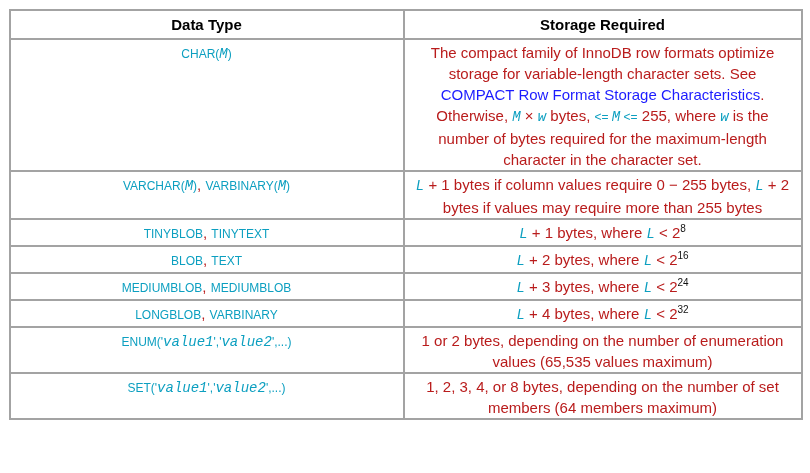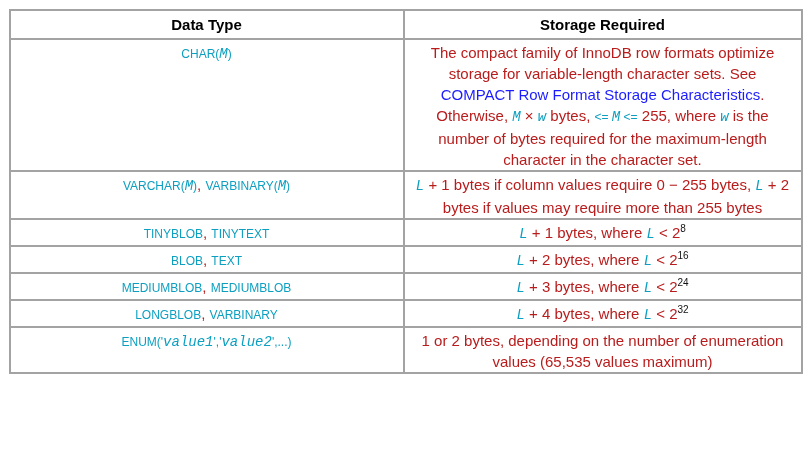--- a/index.html
+++ b/index.html
@@ -99,16 +99,20 @@
       <td><span class="ci">L</span><span class="t"> + 3 bytes, where </span><span class="ci">L</span><span class="t"> &lt; 2</span><span class="sup">24</span></td>
     </tr>
         <tr>
       <td><span class="c">LONGBLOB</span><span class="t">, </span><span class="c">VARBINARY</span></td>
       <td><span class="ci">L</span><span class="t"> + 4 bytes, where </span><span class="ci">L</span><span class="t"> &lt; 2</span><span class="sup">32</span></td>
     </tr>
         <tr>
       <td><span class="c">ENUM('</span><span class="ci">value1</span><span class="c">','</span><span class="ci">value2</span><span class="c">',...)</span></td>
       <td><span class="t">1 or 2 bytes, depending on the number of enumeration values (65,535 values maximum)</span></td>
     </tr>
+        <tr>
+      <td><span class="c">SET('</span><span class="ci">value1</span><span class="c">','</span><span class="ci">value2</span><span class="c">',...)</span></td>
+      <td><span class="t">1, 2, 3, 4, or 8 bytes, depending on the number of set members (64 members maximum)</span></td>
+    </tr>
       </tbody>
   </table>
 
 </div>
 
 </body></html>

